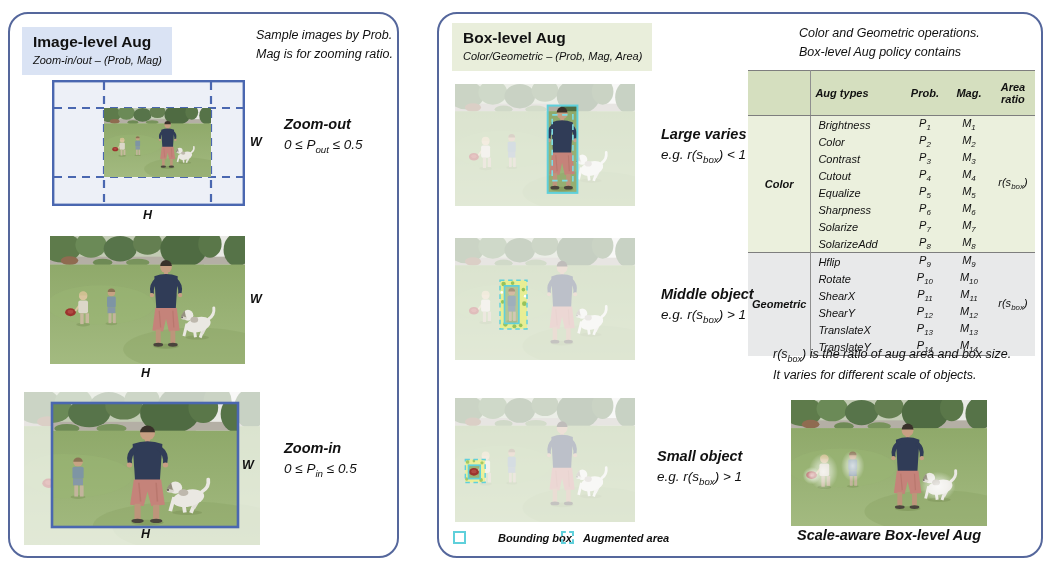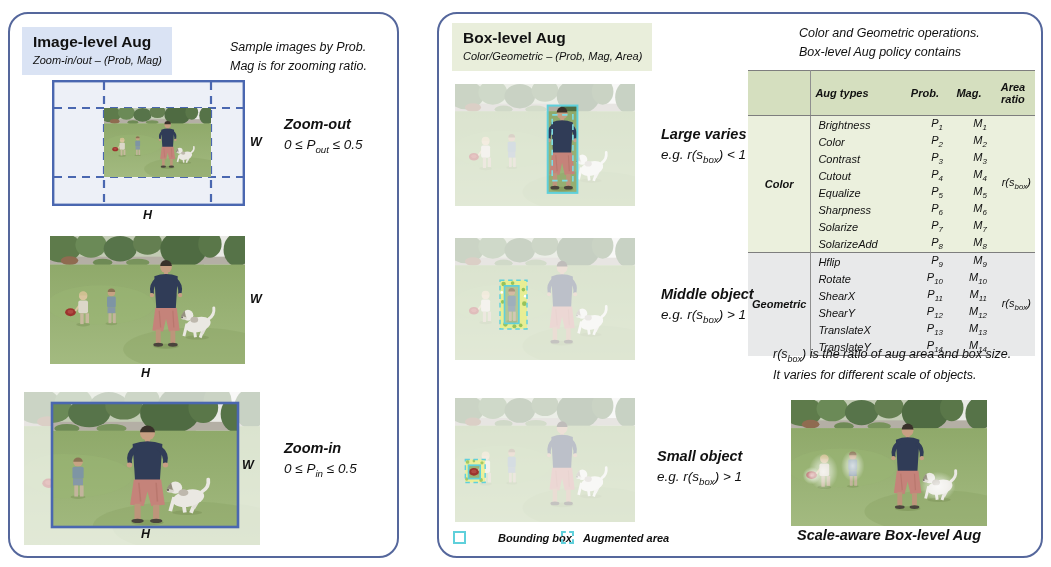--- a/index.html
+++ b/index.html
@@ -33,21 +33,21 @@
                 border-top:1.5px solid #7e7e7e;border-bottom:1.5px solid #7e7e7e;padding:10px 4px;}
   .aug-table th.h-name{text-align:left;}
   .aug-table td{height:17px;padding:0 4px;}
   .aug-table .sec-color td{background:#ebf0dd;}
   .aug-table .sec-geo td{background:#e8e9ea;}
   .aug-table .sec-geo tr:first-child td{border-top:1.5px solid #7e7e7e;}
   .aug-table tbody:last-child tr:last-child td{border-bottom:1.5px solid #7e7e7e;}
   .aug-table td.cat{font-weight:bold;text-align:center;border-right:1px solid #8f8f8f;}
   .aug-table th.h-cat{border-right:1px solid #8f8f8f;}
   .aug-table td.name{text-align:left;padding-left:7px;}
-  .aug-table td.ctr{text-align:right;}
+  .aug-table td.ctr{text-align:center;}
   
   .legend-swatch{position:absolute;width:13px;height:13px;box-sizing:border-box;}
   .legend-swatch.solid{border:2.5px solid #5fd0db;}
   .legend-swatch.dashed{border:2.5px dashed #5fd0db;}
   .legend-label{position:absolute;font-weight:bold;font-style:italic;font-size:11px;}
   .caption{position:absolute;font-weight:bold;font-style:italic;font-size:14.5px;text-align:center;}
 </style>
 </head>
 <body>
 
@@ -140,21 +140,21 @@
   </defs>
 </svg>
 
 <div id="screen">
 
   <div class="panel" id="panel-left">
     <div class="title-box" id="title-left">
       <div class="t">Image-level Aug</div>
       <div class="s">Zoom-in/out – (Prob, Mag)</div>
     </div>
-    <div class="note" style="left:220px;top:12px;width:185px;margin-top:12px;">
+    <div class="note" style="left:246px;top:12px;width:185px;">
       <div>Sample images by Prob.</div>
       <div>Mag is for zooming ratio.</div>
     </div>
 
     <div class="fig" id="zoomout-frame">
       <svg width="193" height="126" viewBox="0 0 193 126">
         <rect x="1.2" y="1.2" width="190.6" height="123.6" fill="#edf0f7" stroke="#4a67b0" stroke-width="2.4"></rect>
         <g stroke="#4a67b0" stroke-width="2.2" stroke-dasharray="8 6">
           <line x1="52" y1="2" x2="52" y2="124"></line>
           <line x1="159" y1="2" x2="159" y2="124"></line>

